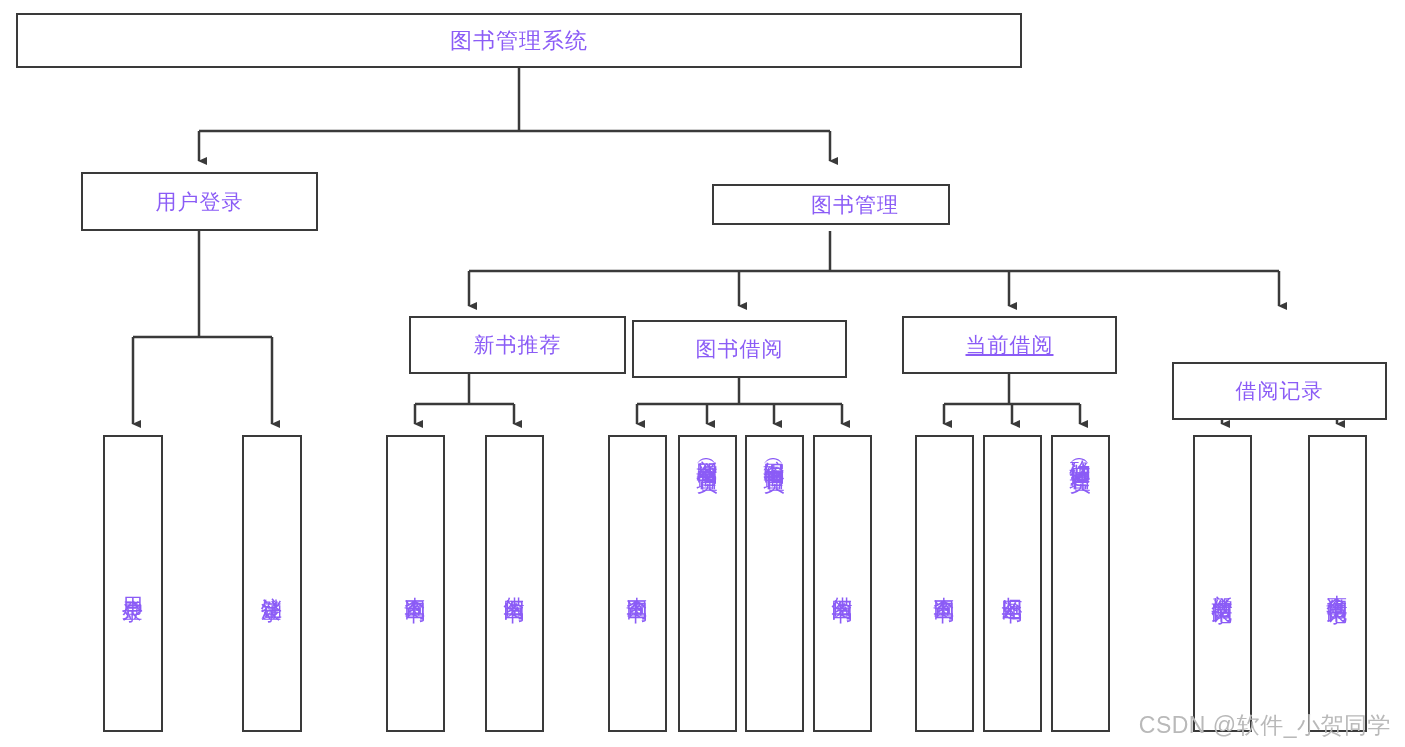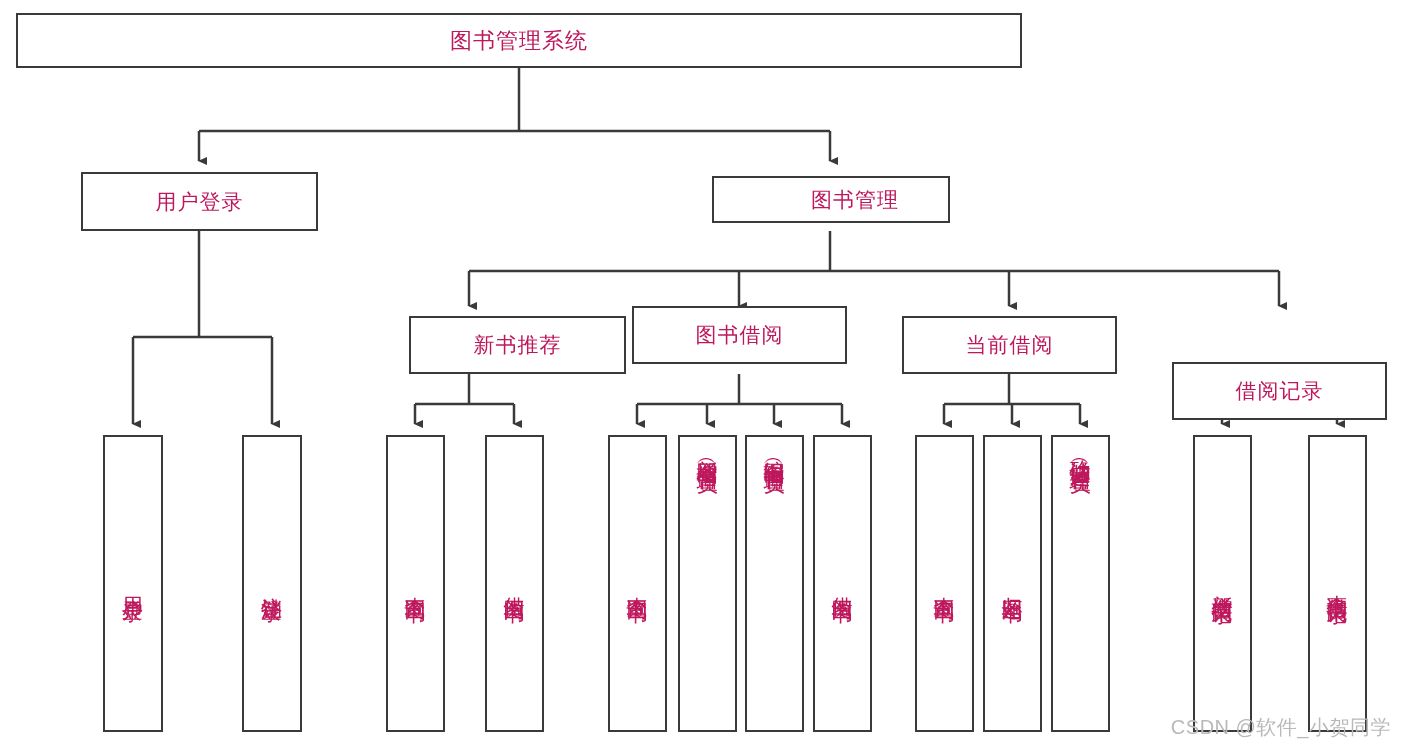--- a/index.html
+++ b/index.html
@@ -26,21 +26,21 @@
     pointer-events: none;
   }
   .node {
     position: absolute;
     box-sizing: border-box;
     background: #ffffff;
     border: 2px solid #3a3a3a;
     display: flex;
     align-items: center;
     justify-content: center;
-    color: #be185d;
+    color: #8b5cf6;
   }
   .node.root {
     font-size: 22px;
   }
   .node.level2 {
     font-size: 21px;
   }
   .node.leaf {
     font-size: 21px;
     align-items: flex-start;
@@ -58,21 +58,21 @@
     letter-spacing: 1px;
   }
   .leaf.mid {
     align-items: center;
     padding-top: 0;
   }
   #watermark {
     position: absolute;
     right: 14px;
     bottom: 6px;
-    font-size: 20px;
+    font-size: 23px;
     color: #b9b9b9;
     white-space: nowrap;
     letter-spacing: 0.5px;
   }
 </style>
 </head>
 <body>
 
 <div id="canvas">
 
@@ -126,31 +126,31 @@
     </g>
   </svg>
 
   <div class="node root" style="left:16px; top:13px; width:1006px; height:55px;">
     <span class="htext">图书管理系统</span>
   </div>
 
   <div class="node level2" style="left:81px; top:172px; width:237px; height:59px;">
     <span class="htext">用户登录</span>
   </div>
-  <div class="node level2" style="left:712px; top:176px; width:238px; height:47px;padding-left:48px;">
+  <div class="node level2" style="left:712px; top:184px; width:238px; height:41px;padding-left:48px;">
     <span class="htext">图书管理</span>
   </div>
 
   <div class="node level2" style="left:361px; top:316px; width:217px; height:58px;margin-left:48px;">
     <span class="htext">新书推荐</span>
   </div>
-  <div class="node level2" style="left:632px; top:306px; width:215px; height:58px;">
+  <div class="node level2" style="left:632px; top:320px; width:215px; height:58px;">
     <span class="htext">图书借阅</span>
   </div>
-  <div class="node level2" style="left:902px; top:316px; width:215px; height:58px;">
+  <div class="node level2" style="left:902px; top:316px; width:215px; height:58px;text-decoration:underline;">
     <span class="htext">当前借阅</span>
   </div>
   <div class="node level2" style="left:1172px; top:316px; width:215px; height:58px;margin-top:46px;">
     <span class="htext">借阅记录</span>
   </div>
 
   <div class="node leaf mid" style="left:103px; top:435px; width:60px; height:297px;">
     <span class="vtext">用户登录</span>
   </div>
   <div class="node leaf mid" style="left:242px; top:435px; width:60px; height:297px;">

